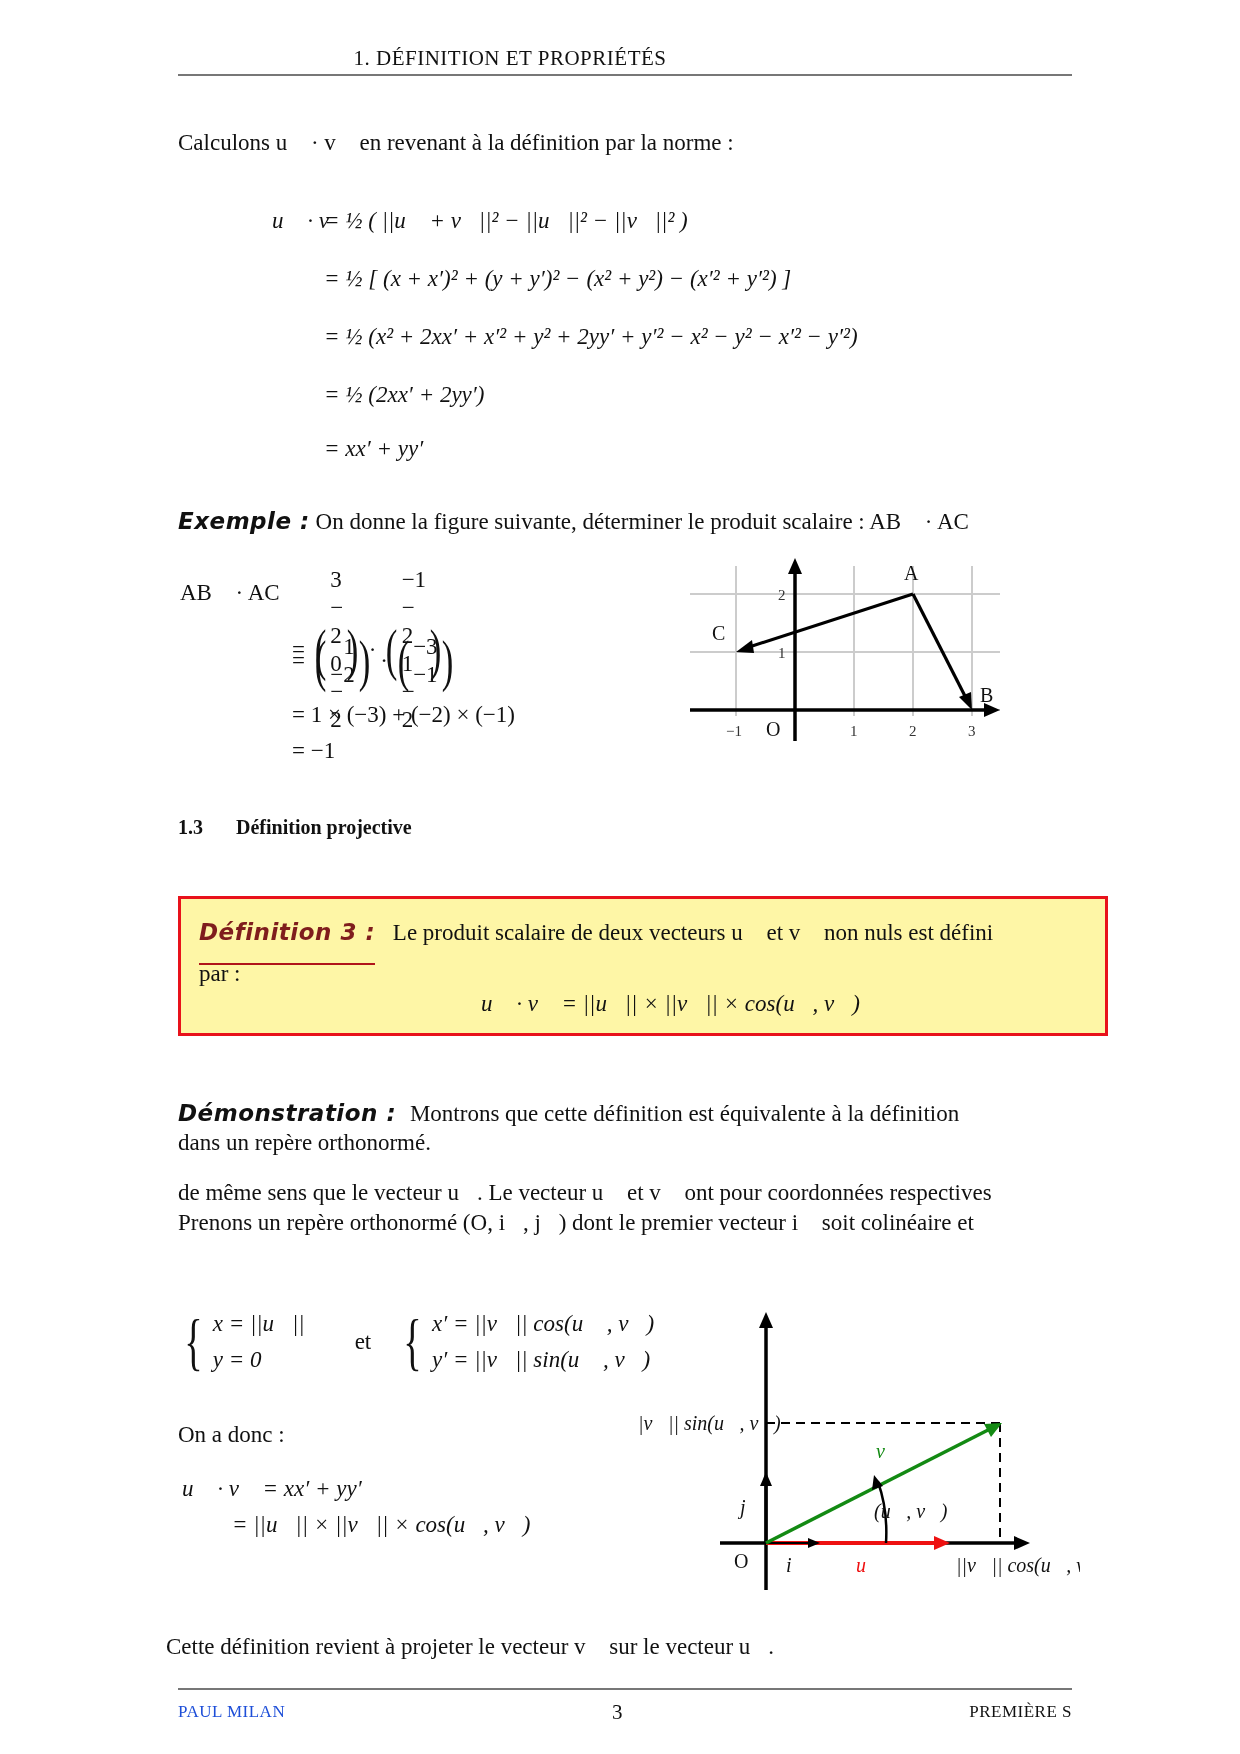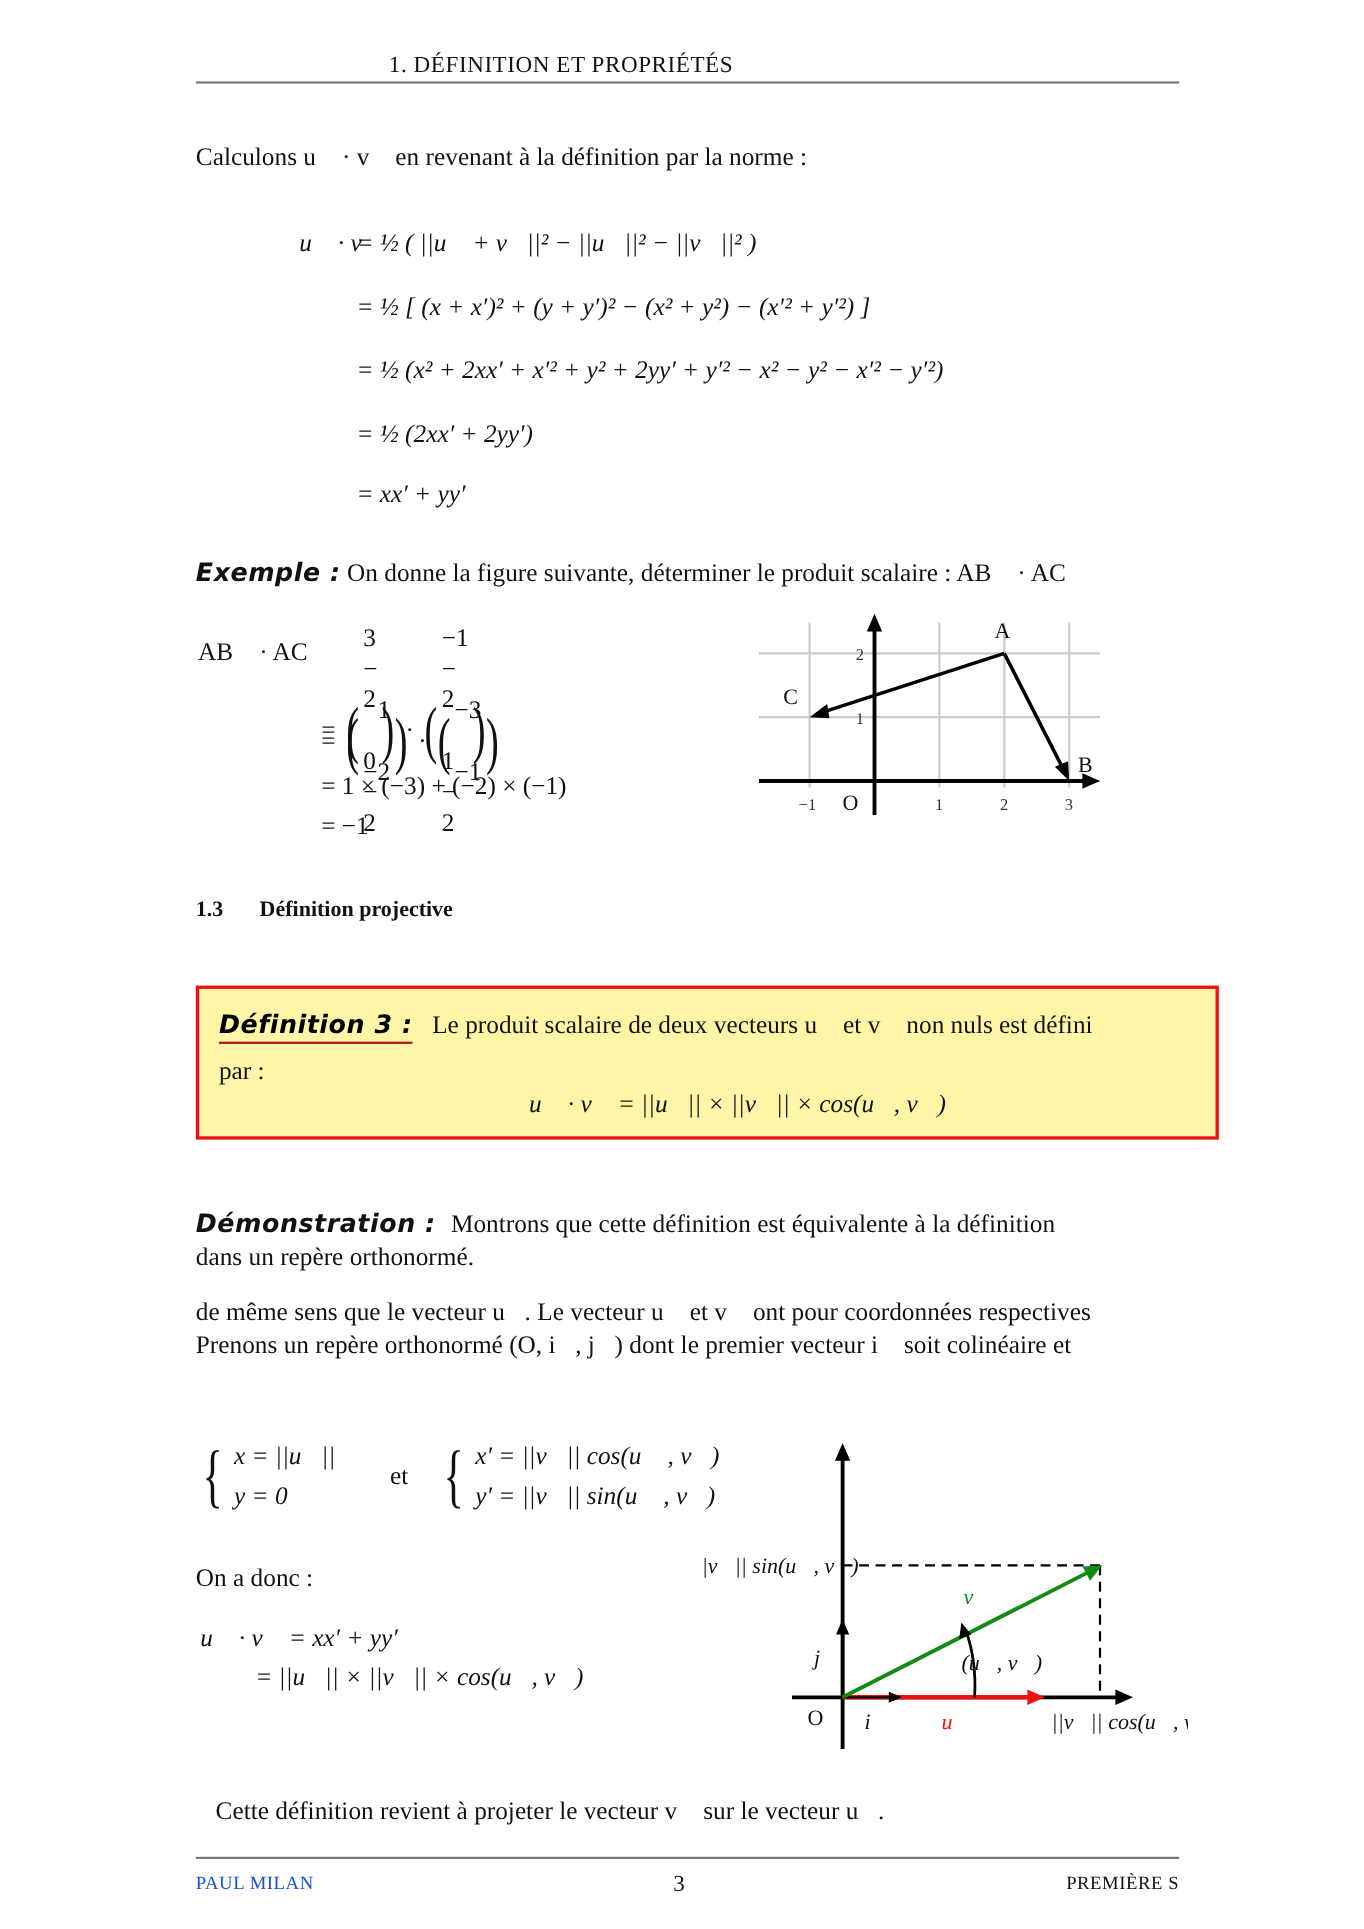--- a/index.html
+++ b/index.html
@@ -8,21 +8,21 @@
   .header-title{left:0;width:1020px;top:46px;text-align:center;font-size:21px;letter-spacing:.5px;}
   .rule{left:178px;width:894px;height:2px;background:#777;}
   .txt{font-size:23px;line-height:30px;}
   .math{font-style:italic;font-size:23px;white-space:nowrap;}
   .up{font-style:normal;}
   .script{font-family:"DejaVu Sans",sans-serif;font-weight:bold;font-style:italic;letter-spacing:.5px;}
   .defbox{left:178px;top:896px;width:930px;height:140px;background:#fef6a6;border:3px solid #e8121b;box-sizing:border-box;}
   .footer{font-size:17px;letter-spacing:.5px;}
   .pmat{display:inline-flex;align-items:center;font-style:normal;vertical-align:middle;}
   .pmat .br{font-size:58px;font-weight:100;line-height:58px;transform:scaleX(.6);}
-  .pmat .col{display:flex;flex-direction:column;align-items:flex-end;line-height:28px;font-size:23px;gap:28px;}
+  .pmat .col{display:flex;flex-direction:column;align-items:flex-end;line-height:28px;font-size:23px;}
   .brace{font-size:64px;line-height:64px;font-style:normal;font-weight:100;transform:scaleX(.6);display:inline-block;}
 </style>
 </head>
 <body>
 
 <div class="abs header-title">1. DÉFINITION ET PROPRIÉTÉS</div>
 <div class="abs rule" style="top:74px"></div>
 
 <div class="abs txt" style="left:178px;top:128px">Calculons u⃗ · v⃗ en revenant à la définition par la norme :</div>
 
@@ -123,21 +123,21 @@
   </g>
 </svg>
 
 <div class="abs" style="left:178px;top:816px;font-size:20px;font-weight:bold">
   <span>1.3</span>
   <span style="margin-left:28px">Définition projective</span>
 </div>
 
 <div class="abs defbox">
   <div class="abs txt" style="left:18px;top:18px;white-space:nowrap">
-    <span class="script" style="color:#000000;border-bottom:2px solid #b0141b;padding-bottom:2px">Définition 3 :</span>
+    <span class="script" style="color:#7f1d1d;border-bottom:2px solid #b0141b;padding-bottom:18px">Définition 3 :</span>
     <span style="margin-left:12px">Le produit scalaire de deux vecteurs u⃗ et v⃗ non nuls est défini</span>
   </div>
   <div class="abs txt" style="left:18px;top:60px">par :</div>
   <div class="abs math" style="left:300px;top:92px">u⃗ · v⃗ = ||u⃗|| × ||v⃗|| × cos(u⃗, v⃗)</div>
 </div>
 
 <div class="abs txt" style="left:178px;top:1098px;white-space:nowrap">
   <span class="script">Démonstration :</span>
   <span style="margin-left:8px">Montrons que cette définition est équivalente à la définition</span>
 </div>
@@ -188,18 +188,18 @@
     <text x="336" y="272">||v⃗|| cos(u⃗, v⃗)</text>
     <text x="254" y="218">(u⃗, v⃗)</text>
     <text x="120" y="214">j⃗</text>
     <text x="166" y="272">i⃗</text>
     <text x="236" y="272" fill="#ee1111">u⃗</text>
     <text x="256" y="158" fill="#138a13">v⃗</text>
     <text x="114" y="268" font-style="normal">O</text>
   </g>
 </svg>
 
-<div class="abs txt" style="left:196px;top:1632px">Cette définition revient à projeter le vecteur v⃗ sur le vecteur u⃗.</div>
+<div class="abs txt" style="left:166px;top:1632px">Cette définition revient à projeter le vecteur v⃗ sur le vecteur u⃗.</div>
 
 <div class="abs rule" style="top:1688px"></div>
 <div class="abs footer" style="left:178px;top:1702px;color:#1d4ed8">PAUL MILAN</div>
 <div class="abs footer" style="left:612px;top:1700px;font-size:21px">3</div>
 <div class="abs footer" style="right:168px;top:1702px">PREMIÈRE S</div>
 
 </body></html>

